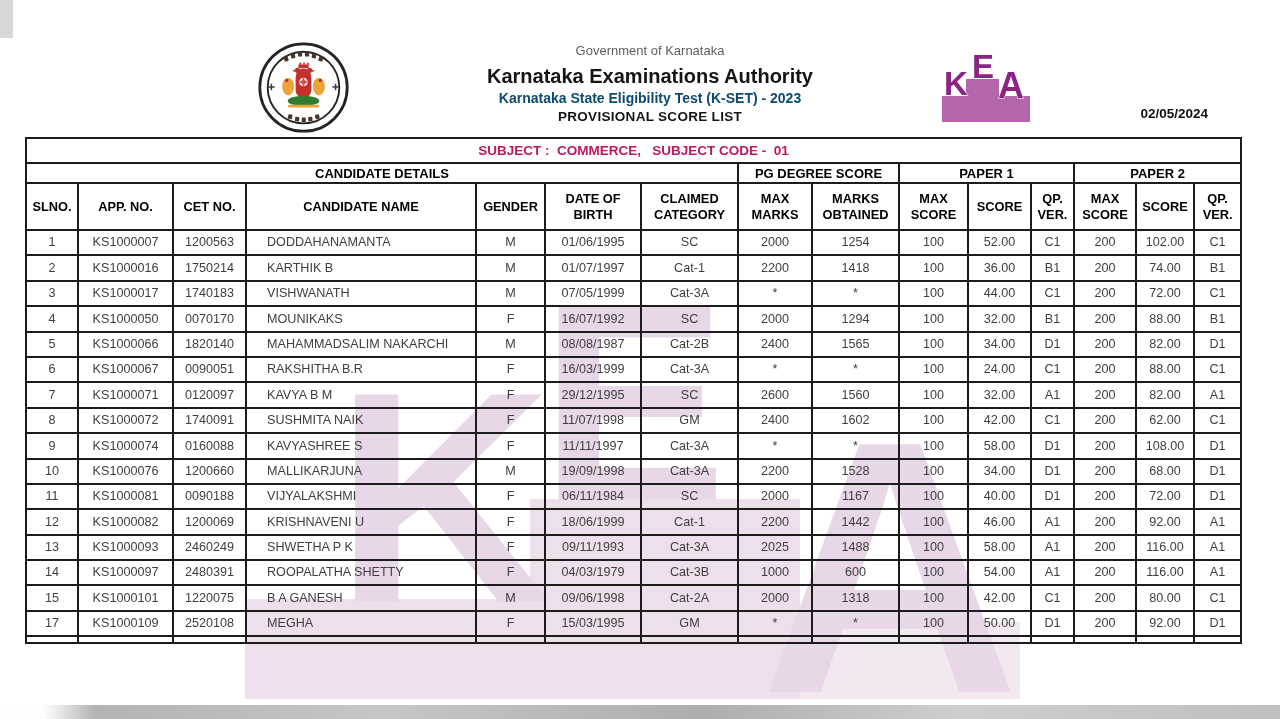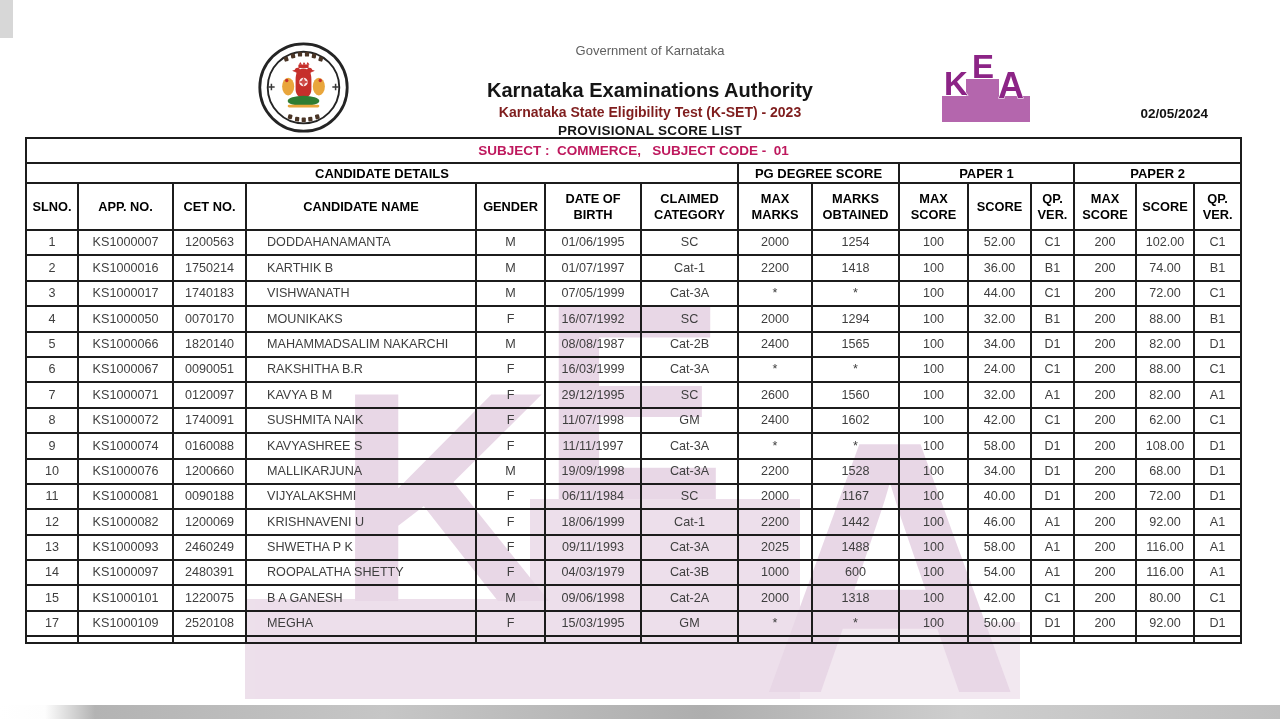--- a/index.html
+++ b/index.html
@@ -8,22 +8,22 @@
     position:relative; width:1280px; height:719px; background:#ffffff;
     overflow:hidden; font-family:"Liberation Sans", sans-serif; color:#000;
   }
   .corner-grey { position:absolute; left:0; top:0; width:13px; height:38px; background:#d7d7d7; }
   .bottom-bar {
     position:absolute; left:0; bottom:0; width:1280px; height:14px;
     background:linear-gradient(90deg,#ffffff 0px,#fdfdfd 45px,#b3b3b3 95px,#c6c6c6 30%,#aeaeae 55%,#cecece 75%,#bfbfbf 100%);
   }
   .header-block { position:absolute; left:320px; top:43px; width:660px; text-align:center; }
   .gov-line { font-size:13px; color:#5f5f5f; }
-  .authority-line { font-size:20px; font-weight:bold; color:#151515; margin-top:21px; }
-  .exam-line { font-size:14px; font-weight:bold; color:#7f1d1d; margin-top:2px; }
+  .authority-line { font-size:20px; font-weight:bold; color:#151515; margin-top:7px; }
+  .exam-line { font-size:14px; font-weight:bold; color:#0c4a6e; margin-top:2px; }
   .list-title { font-size:13.5px; font-weight:bold; color:#151515; margin-top:3px; letter-spacing:.3px; }
   .date { position:absolute; left:1114px; top:106px; width:94px; text-align:right; font-size:13.5px; font-weight:bold; color:#111; }
   .emblem { position:absolute; left:257px; top:41px; width:93px; height:93px; }
   .kea-logo { position:absolute; left:936px; top:46px; width:100px; height:78px; }
   .watermark { position:absolute; left:240px; top:292px; width:780px; height:412px; z-index:1; }
   .score-table {
     position:absolute; left:25px; top:137px; width:1215px; z-index:2;
     border-collapse:collapse; table-layout:fixed; background:transparent;
   }
   .score-table td, .score-table th { border:2px solid #1c1c1c; overflow:hidden; background:transparent; }

